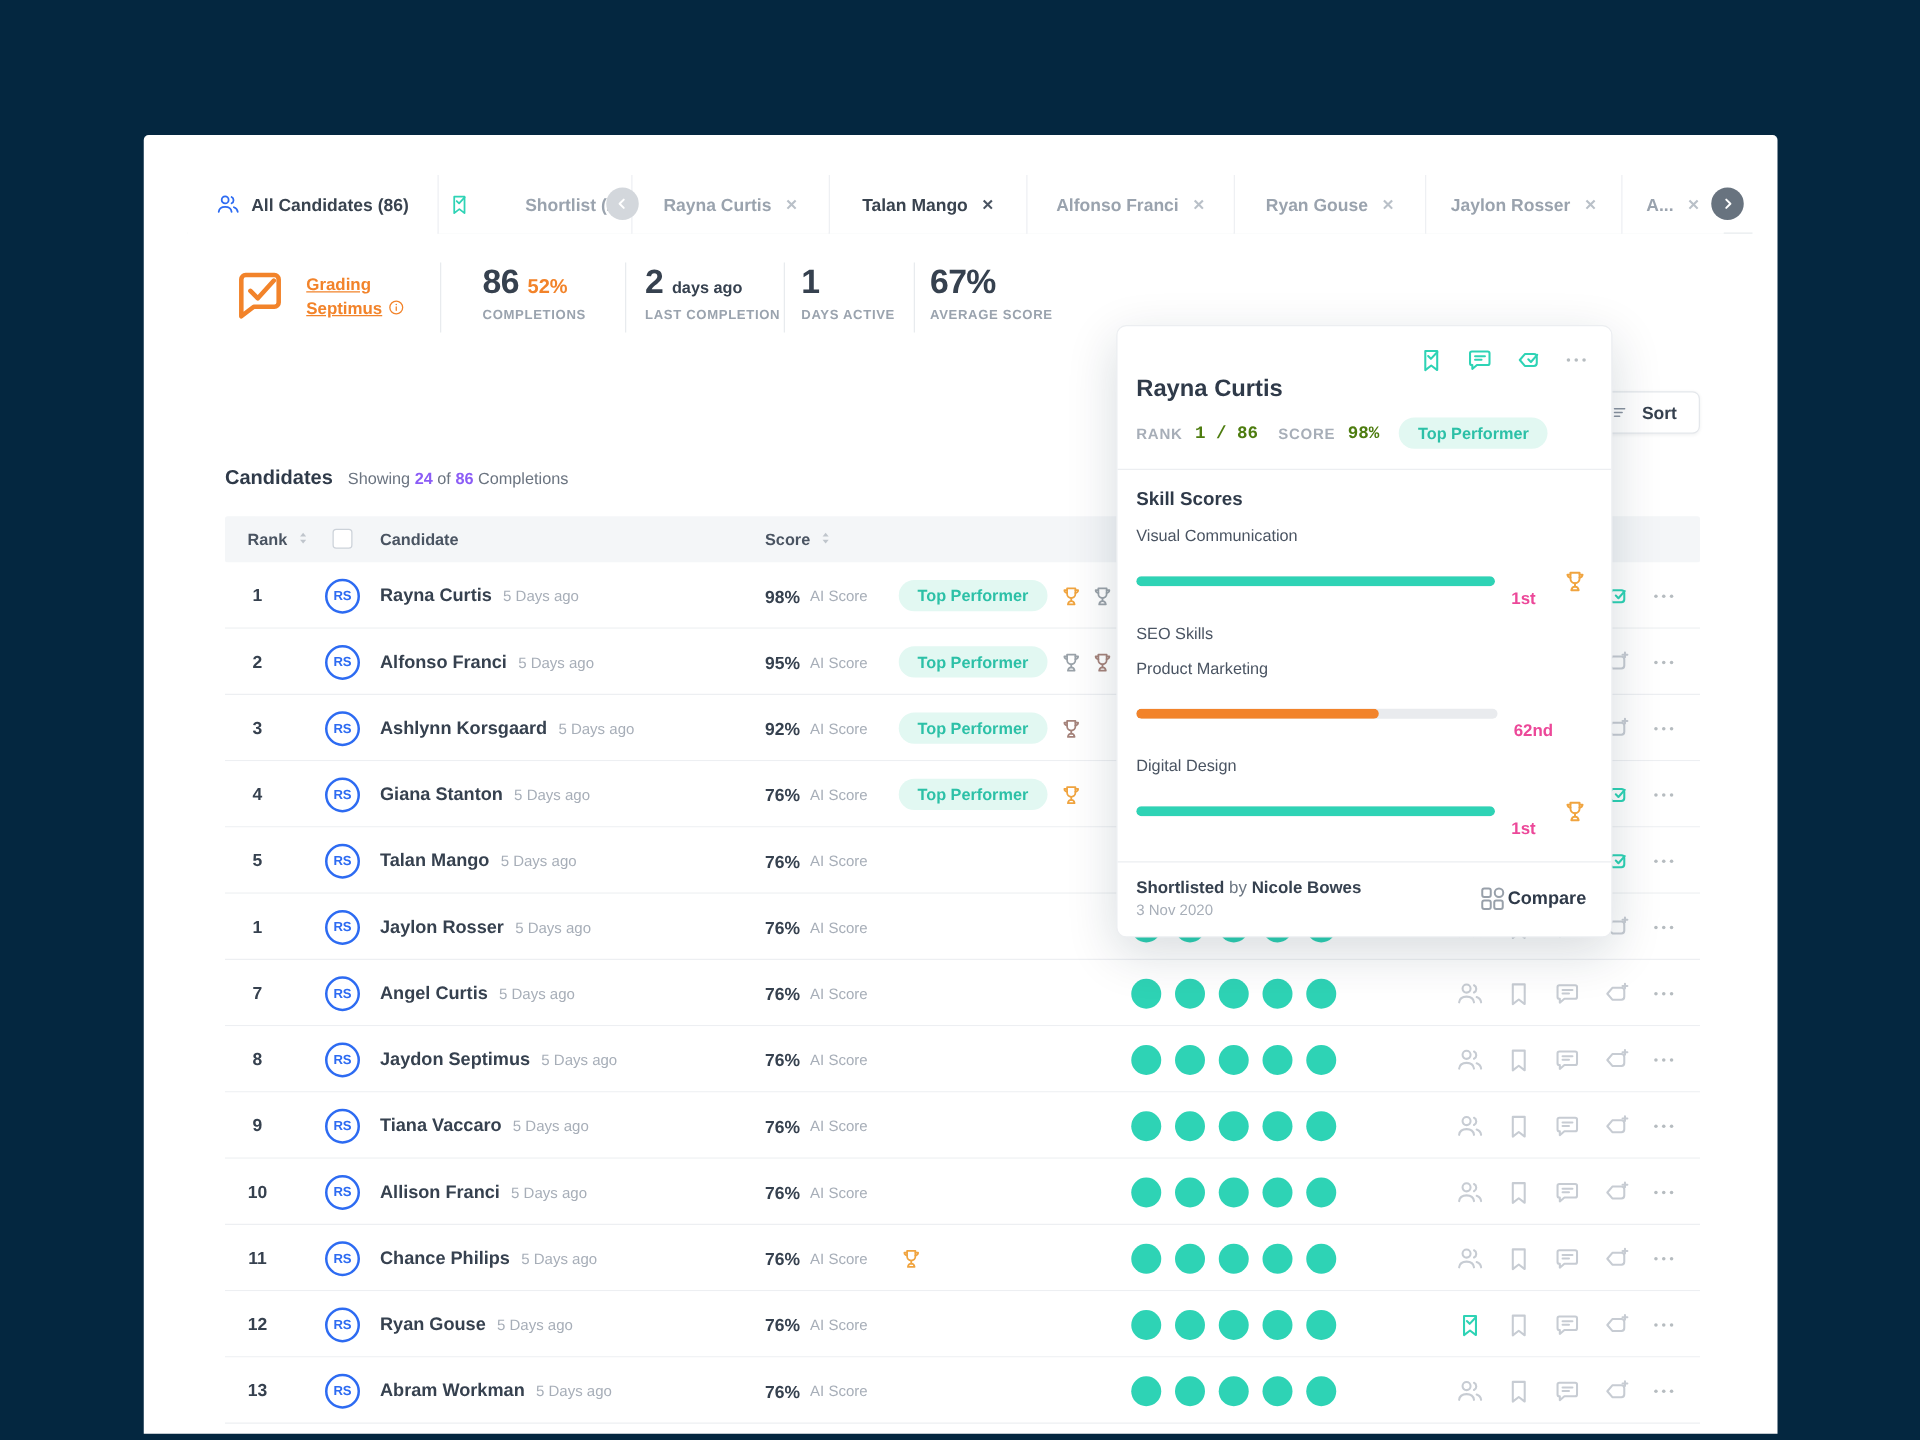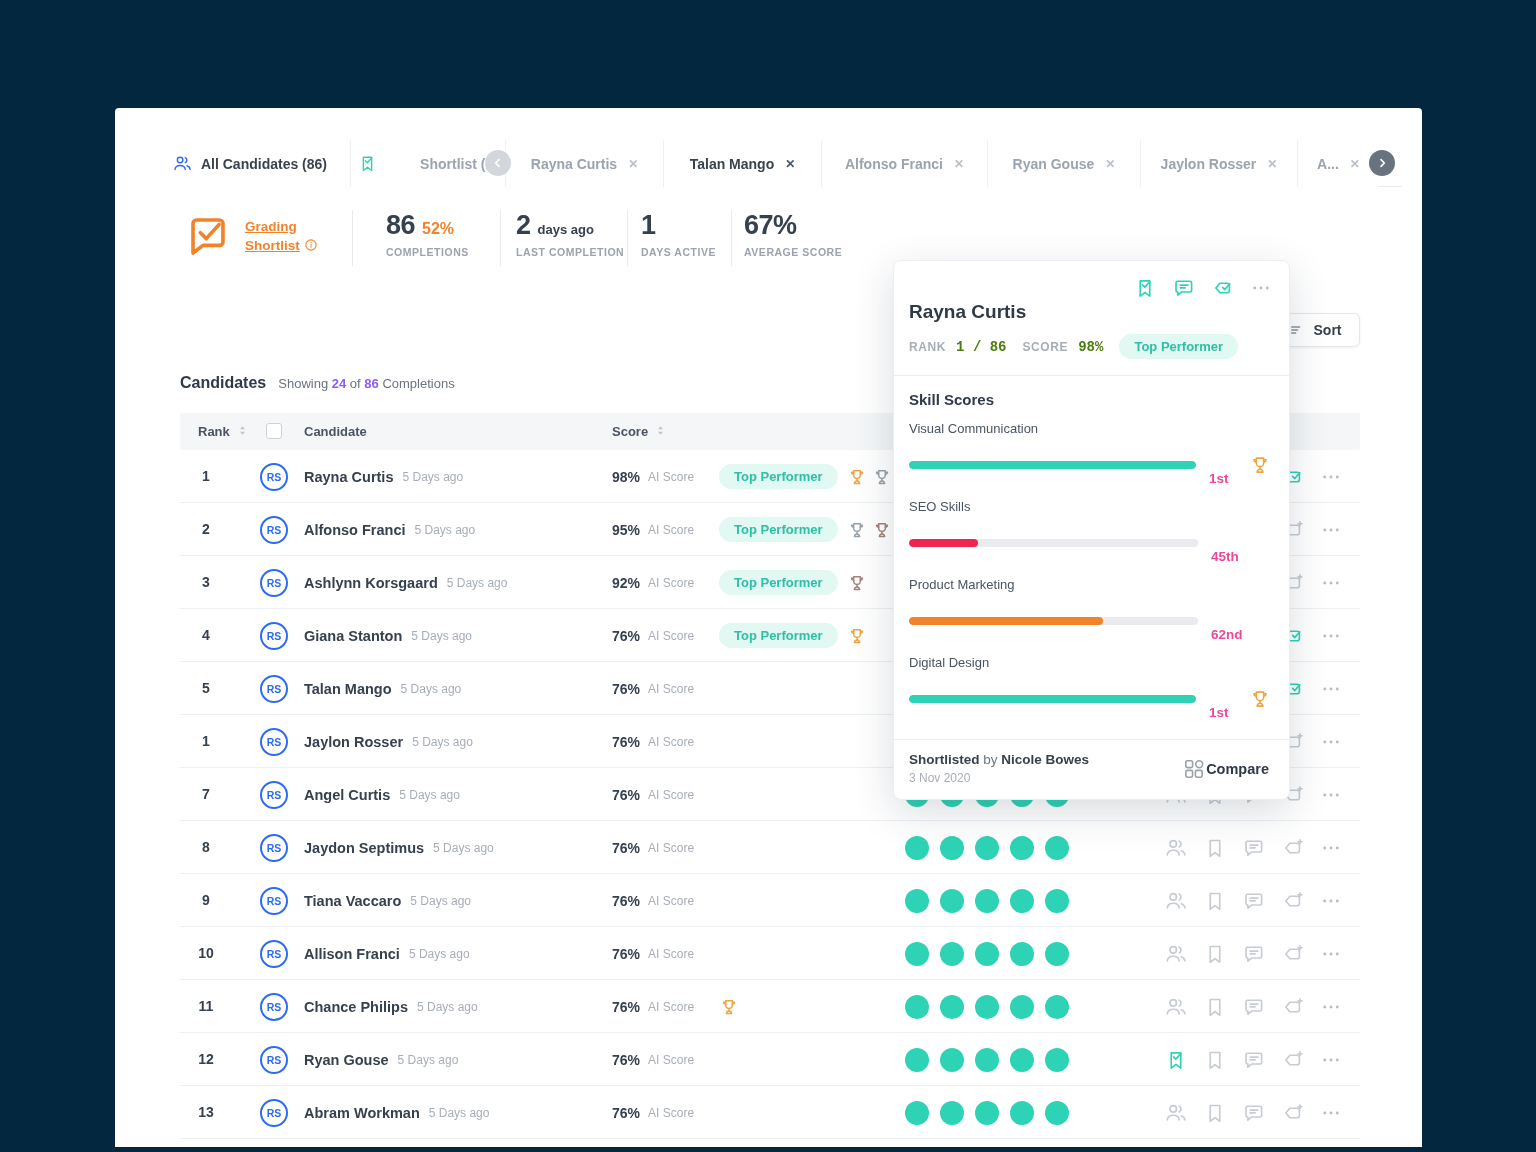--- a/index.html
+++ b/index.html
@@ -161,21 +161,21 @@
     </div>
 
   <div id="stats">
     <div id="grading">
       <span id="grading-ic"><svg width="46" height="46" viewBox="0 0 24 24" fill="none" stroke="#f2832a" stroke-width="1.9" stroke-linecap="round" stroke-linejoin="round">
             <path d="M4.2 6A1.8 1.8 0 0 1 6 4.2h12A1.8 1.8 0 0 1 19.8 6v9.6a1.8 1.8 0 0 1-1.8 1.8H9.4l-5.2 4z"></path>
             <path d="M8 10.8l3.1 3.1 6.7-7.4"></path>
           </svg></span>
       <span class="grading-text">
         <span class="u">Grading</span><br>
-        <span class="u">Shortlist</span><span class="grading-info" id="grading-info-ic"><svg width="14" height="14" viewBox="0 0 24 24" fill="none" stroke="#f2832a" stroke-width="1.8" stroke-linecap="round" stroke-linejoin="round">
+        <span class="u">Septimus</span><span class="grading-info" id="grading-info-ic"><svg width="14" height="14" viewBox="0 0 24 24" fill="none" stroke="#f2832a" stroke-width="1.8" stroke-linecap="round" stroke-linejoin="round">
               <circle cx="12" cy="12" r="8.8"></circle>
               <path d="M12 11.2v4.6"></path>
               <circle cx="12" cy="7.8" r="1.1" fill="#f2832a" stroke="none"></circle>
             </svg></span>
       </span>
     </div>
   <div class="stat-div" style="left: 237px;"></div>
       <div class="stat-div" style="left: 385px;"></div>
       <div class="stat-div" style="left: 512px;"></div>
       <div class="stat-div" style="left: 616px;"></div>
@@ -1071,27 +1071,20 @@
                   <path d="M8 4.5h8v5.2a4 4 0 0 1-8 0z"></path>
                   <path d="M8 6.2H5.4a2.6 2.6 0 0 0 2.7 2.6"></path>
                   <path d="M16 6.2h2.6a2.6 2.6 0 0 1-2.7 2.6"></path>
                   <path d="M12 13.7v3"></path>
                   <path d="M8.8 19.8c.3-1.9 1.5-3.1 3.2-3.1s2.9 1.2 3.2 3.1z"></path>
                 </svg></span>
             </div>
           </div>
           <div class="skill">
             <div class="sk-name">SEO Skills</div>
-            <div class="sk-row">
-              <div class="sk-track">
-                <div class="sk-fill" style="width: 24%; background: rgb(240, 37, 79);"></div>
-              </div>
-              <span class="sk-val">45th</span>
-              <span class="sk-troph"></span>
-            </div>
           </div>
           <div class="skill">
             <div class="sk-name">Product Marketing</div>
             <div class="sk-row">
               <div class="sk-track">
                 <div class="sk-fill" style="width: 67%; background: rgb(242, 131, 42);"></div>
               </div>
               <span class="sk-val">62nd</span>
               <span class="sk-troph"></span>
             </div>

